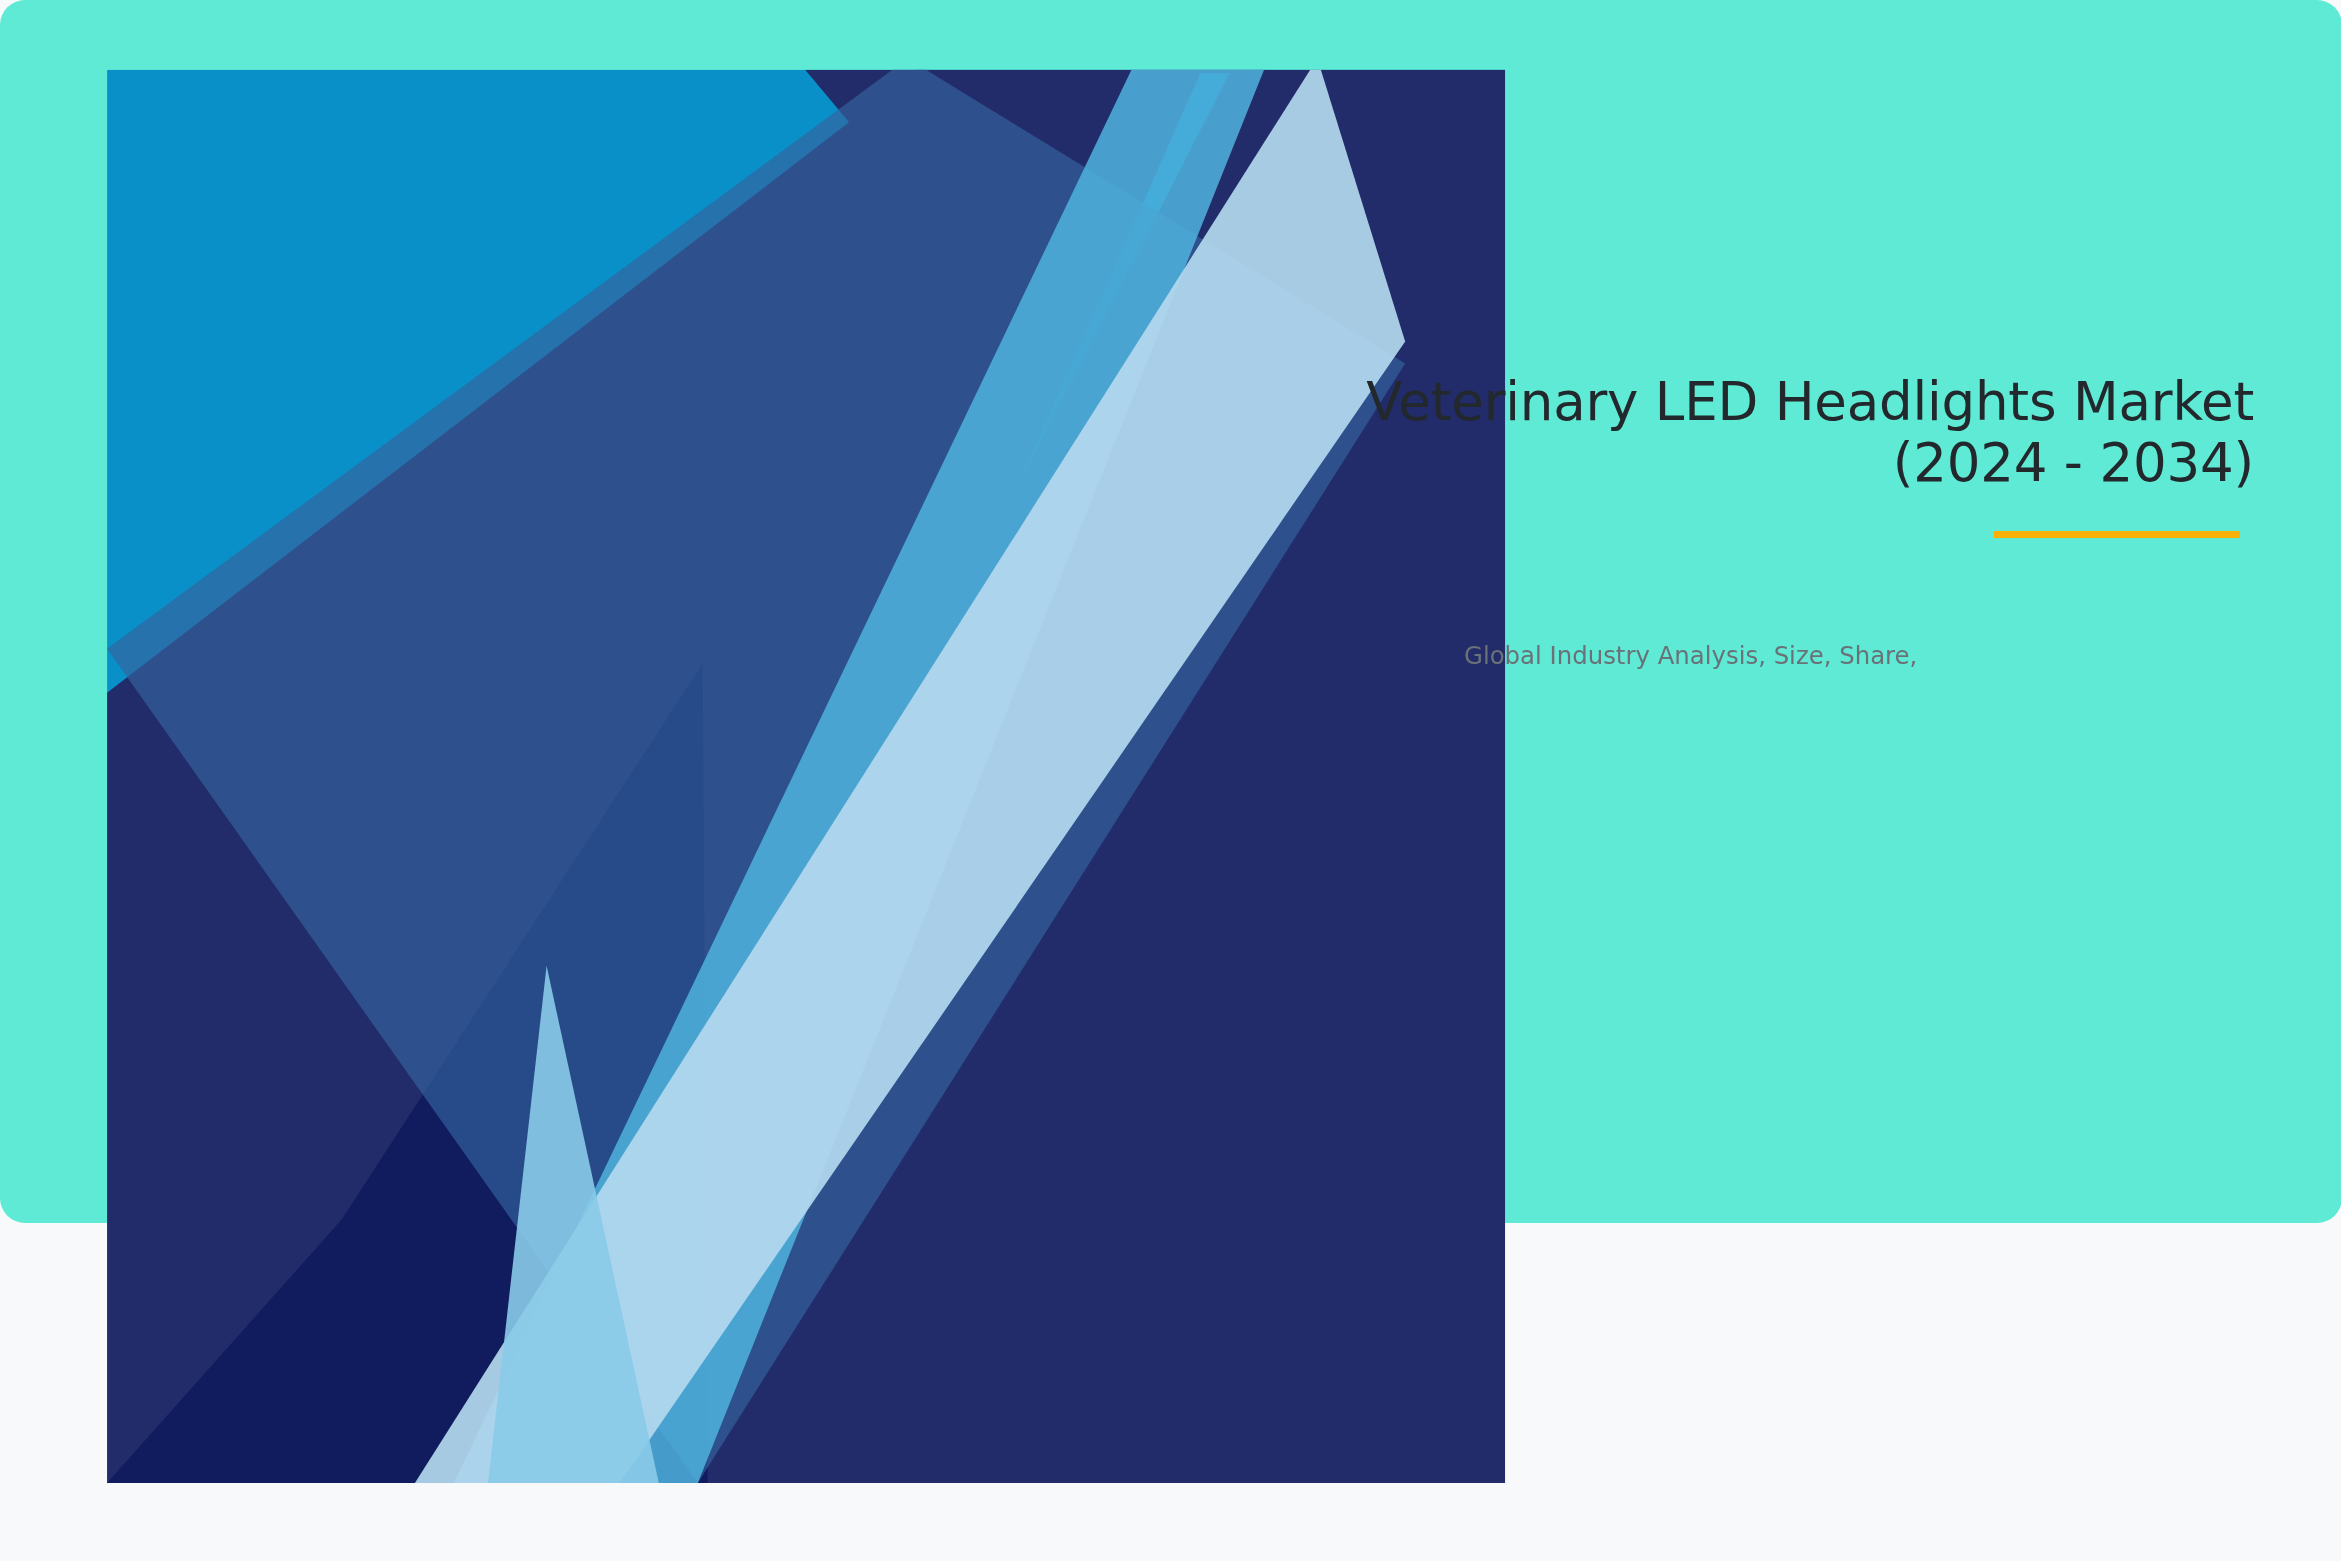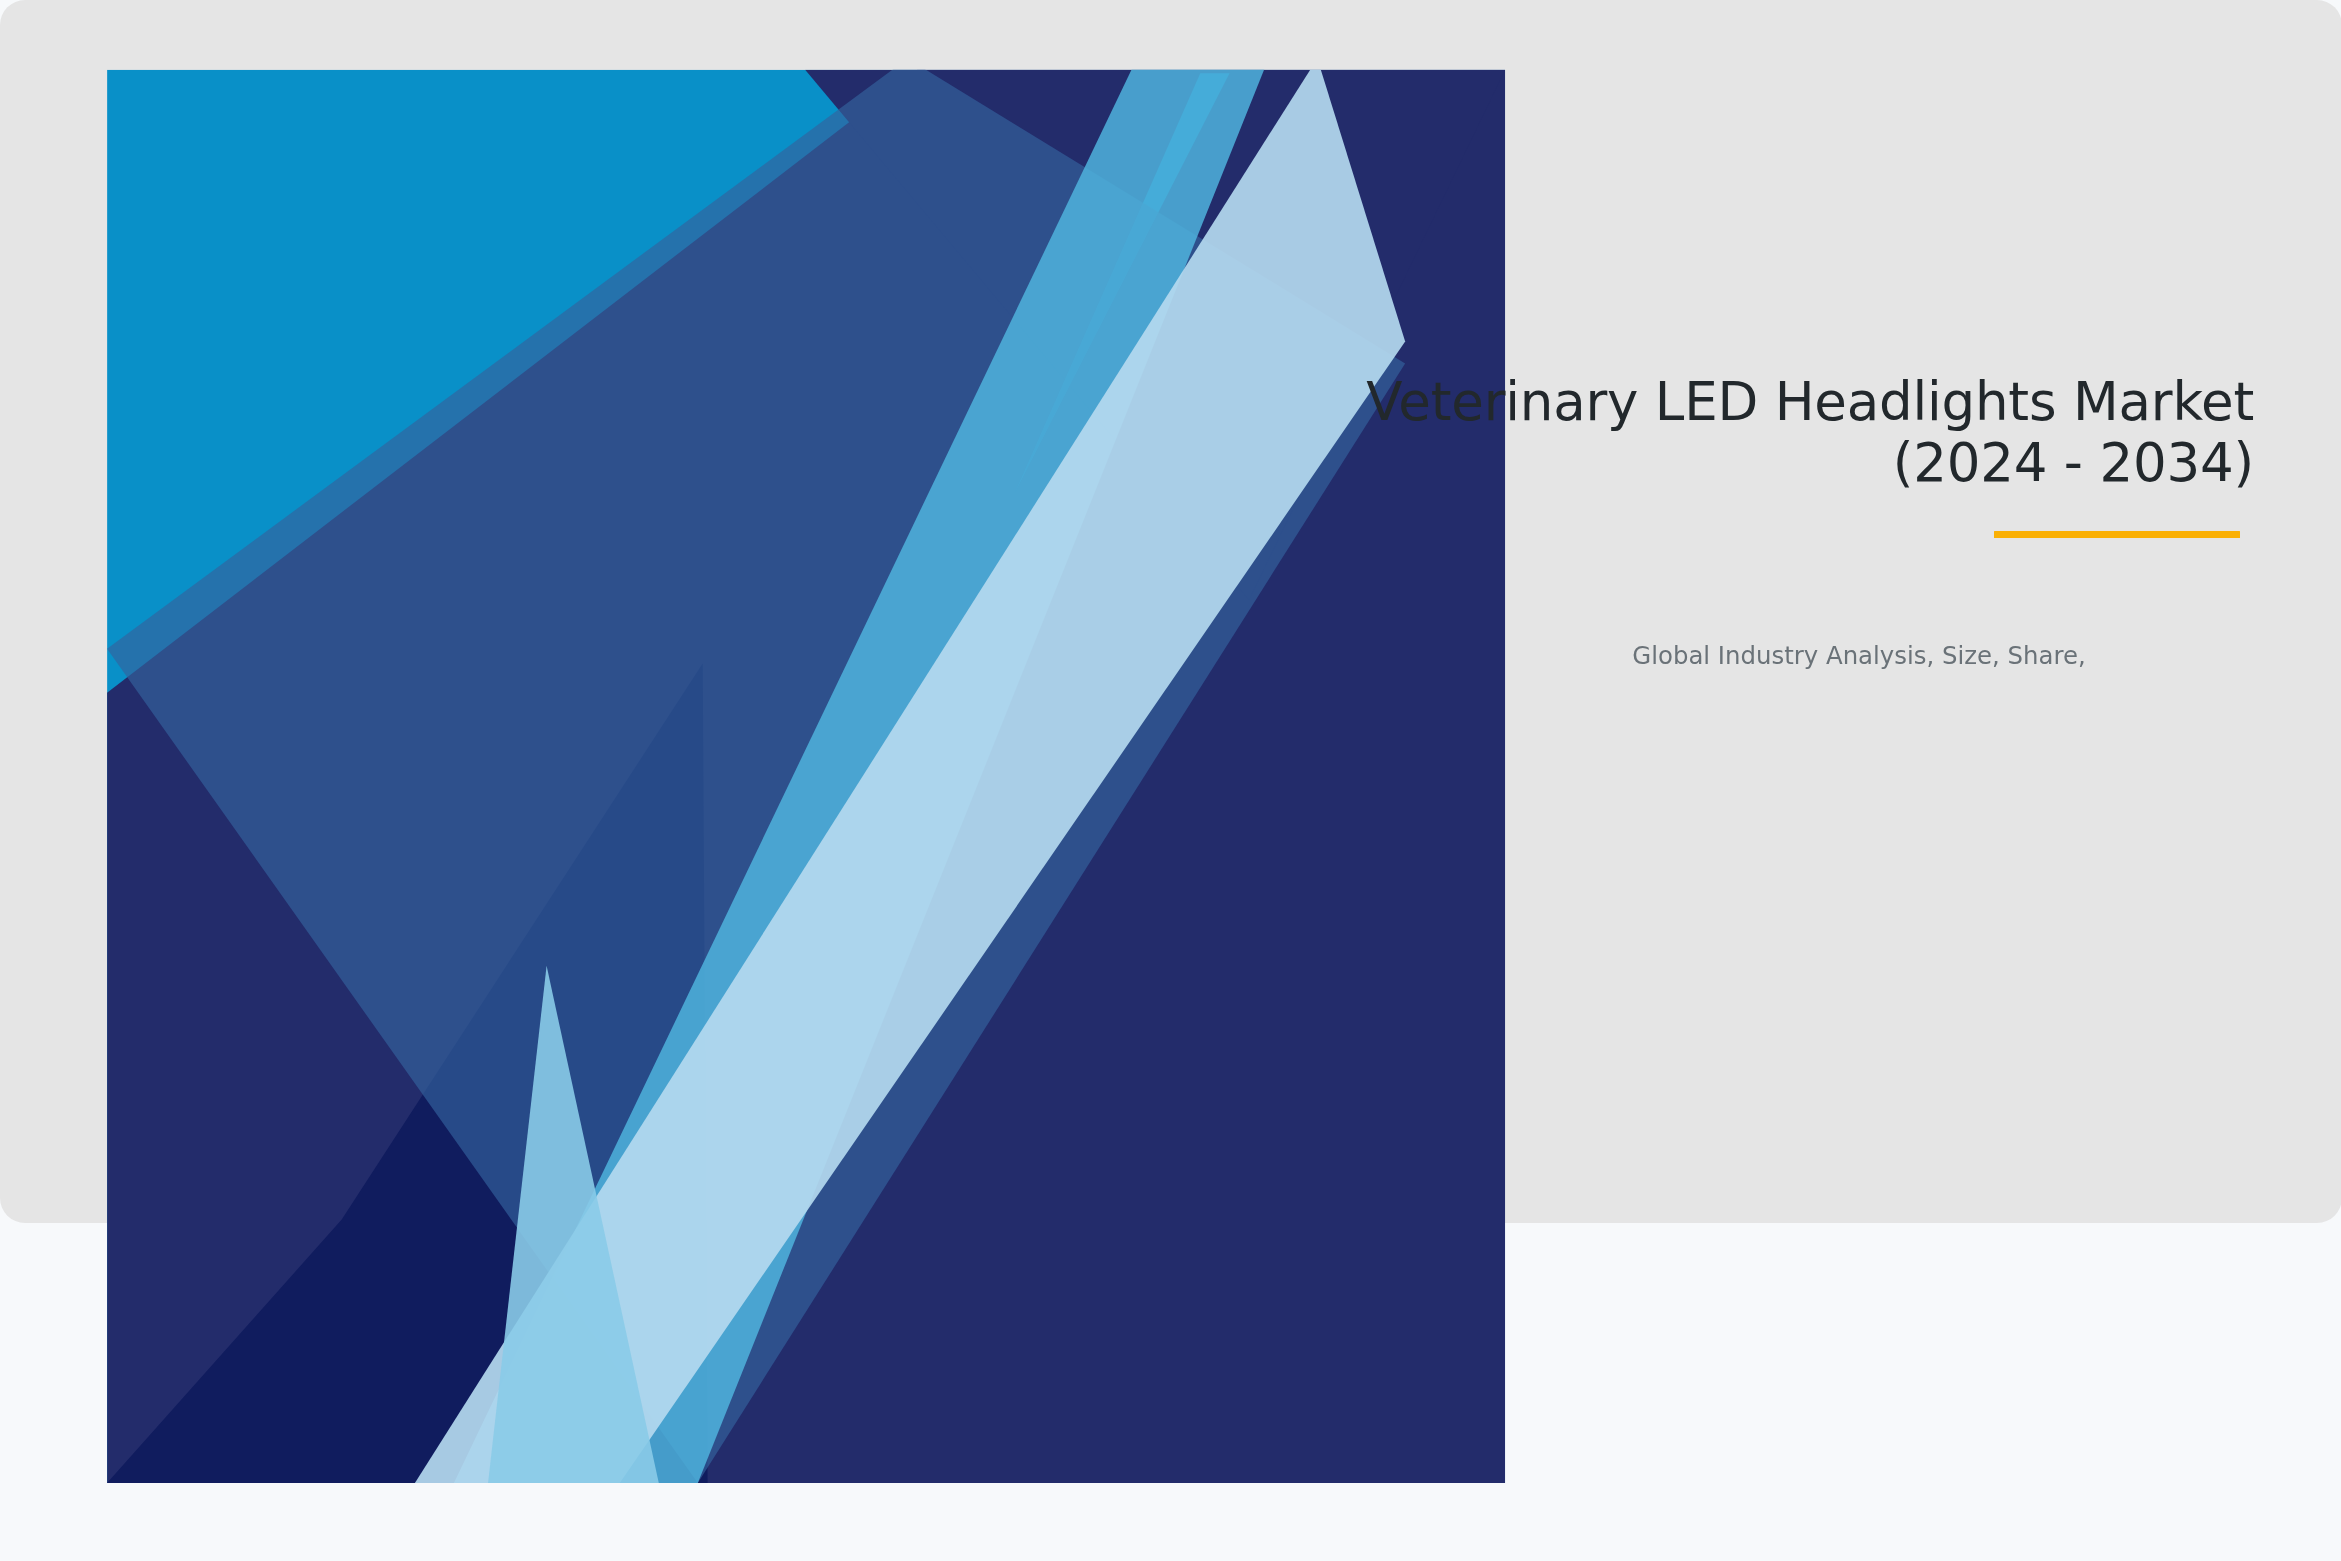--- a/index.html
+++ b/index.html
@@ -11,21 +11,21 @@
     height: 1561px;
     background: #f7f9fb;
     font-family: "DejaVu Sans", sans-serif;
     overflow: hidden;
   }
 
   #cover {
     position: relative;
     width: 2342px;
     height: 1223px;
-    background: #e5e5e5;
+    background: #5eead4;
     border-radius: 25px;
   }
 
   
   #artwork {
     position: absolute;
     left: 0;
     top: 0;
     width: 2342px;
     height: 1561px;
@@ -66,21 +66,21 @@
     height: 7.3px;
     background: #fab005;
     border-radius: 0.5px;
   }
 
   #subtitle {
     position: absolute;
     left: 1464px;
     top: 639px;
     width: 790px;
-    text-align: center;
+    text-align: left;
     font-family: "DejaVu Sans", sans-serif;
     font-size: 24.4px;
     font-weight: 400;
     line-height: 1.40;
     color: #6a7278;
   }
   #subtitle span { display: block; }
 </style>
 </head>
 <body>

